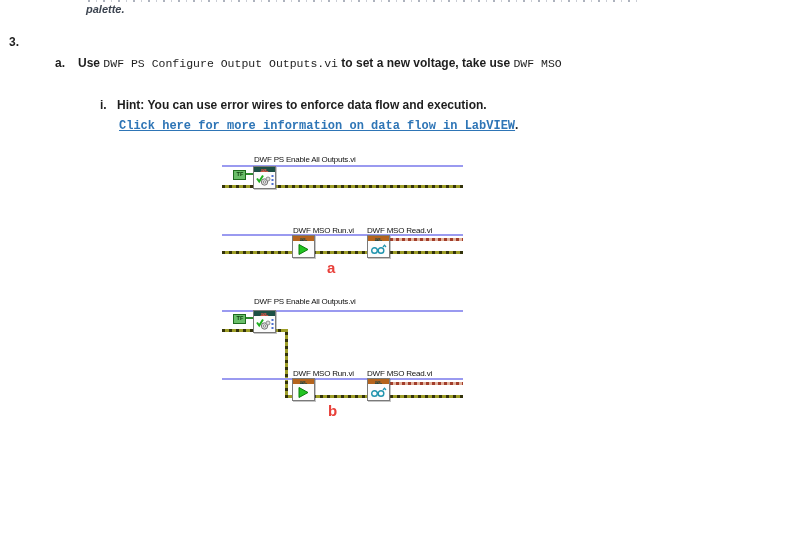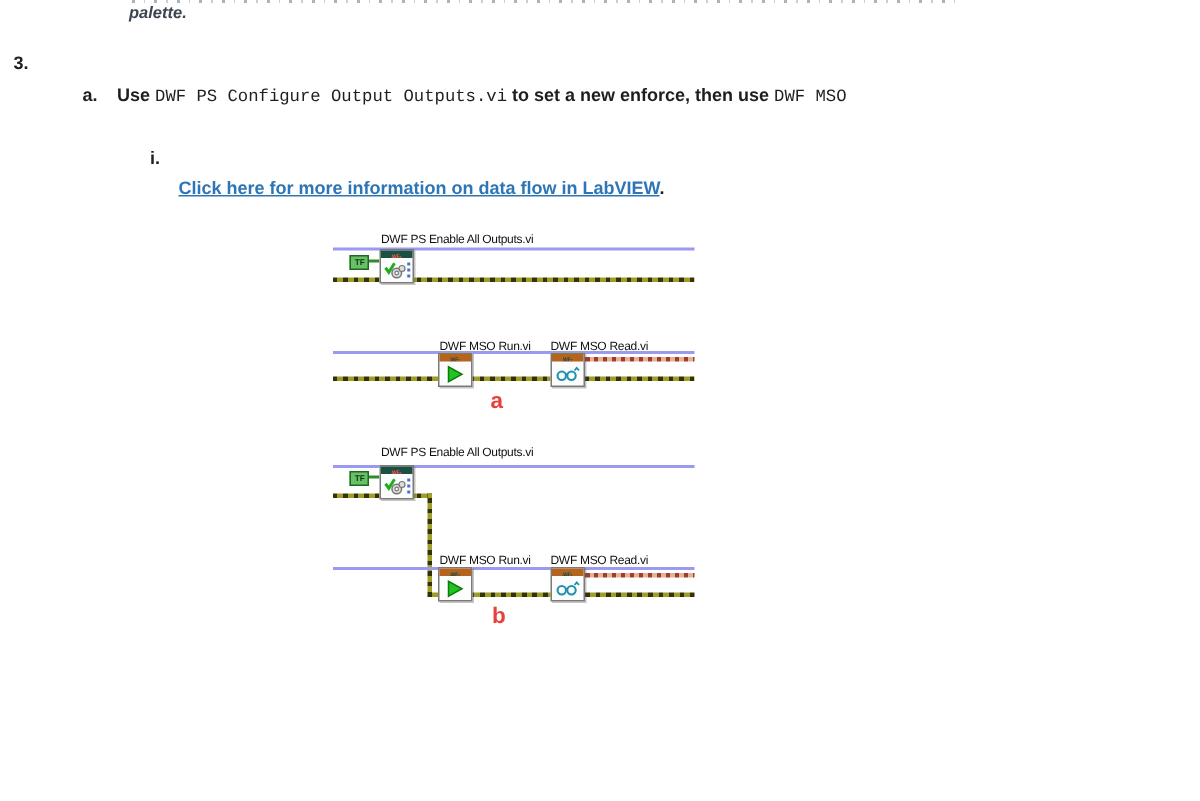--- a/index.html
+++ b/index.html
@@ -6,21 +6,21 @@
   .screen{position:relative;width:800px;height:534px;background:#ffffff;overflow:hidden;
           font-family:"Liberation Sans",sans-serif;}
 
   
   .tline{position:absolute;white-space:nowrap;font-size:12px;font-weight:600;color:#1e1e1e;}
   .mono{font-family:"Liberation Mono","DejaVu Sans Mono",monospace;font-size:11.5px;font-weight:400;color:#1f1f1f;}
   .caption{position:absolute;left:86px;top:3px;font-size:11px;font-style:italic;font-weight:600;color:#3c4450;}
   .cutline{position:absolute;left:88px;top:0;width:552px;height:2px;
            background:repeating-linear-gradient(90deg,rgba(105,115,135,.55) 0 2px,transparent 2px 8px,
            rgba(105,115,135,.35) 8px 9px,transparent 9px 15px);}
-  .hlink{color:#2e75b6;text-decoration:underline;cursor:pointer;}
+  .hlink{color:#2e75b6;text-decoration:underline;cursor:pointer;font-family:Liberation Mono, monospace;}
   .linksuffix{color:#1e1e1e;text-decoration:none;}
 
   
   .wire{position:absolute;z-index:1;}
   .wire-blue{height:2px;background:#9a9af0;}
   .wire-error-h{height:3px;background:repeating-linear-gradient(90deg,#33330a 0 3px,#9e9e28 3px 7px);}
   .wire-error-v{width:3px;background:repeating-linear-gradient(0deg,#33330a 0 3px,#9e9e28 3px 7px);}
   .wire-data{height:3px;background:repeating-linear-gradient(90deg,#a23d2a 0 3px,#e2b29c 3px 6px);}
   .wire-bool{height:2px;background:#2e8b2e;}
 
@@ -52,25 +52,26 @@
 <div class="screen">
 
   <div class="cutline"></div>
 
   <div class="caption">palette.</div>
 
   <div class="tline" style="left:9px;top:35px;">3.</div>
 
   <div class="tline" style="left:55px;top:56px;">a.</div>
   <div class="tline" style="left:78px;top:56px;">
-    <span>Use </span><span class="mono">DWF PS Configure Output Outputs.vi</span><span> to set a new enforce, then use </span><span class="mono">DWF MSO</span>
+    <span>Use </span><span class="mono">DWF PS Configure Output Outputs.vi</span><span> to set a new voltage, take use </span><span class="mono">DWF MSO</span>
   </div>
 
 
   <div class="tline" style="left:100px;top:98px;">i.</div>
+  <div class="tline" style="left:117px;top:98px;">Hint: You can use error wires to enforce data flow and execution.</div>
 
   <div class="tline" style="left:119px;top:118px;">
     <a class="hlink">Click here for more information on data flow in LabVIEW</a><span class="linksuffix">.</span>
   </div>
 
   <div class="vlabel" style="left:254px;top:155px;">DWF PS Enable All Outputs.vi</div>
   <div class="wire wire-blue" style="left:222px;top:165px;width:241px;"></div>
   <div class="wire wire-error-h" style="left:222px;top:185px;width:241px;"></div>
   <div class="wire wire-bool" style="left:245px;top:173px;width:8px;"></div>
   <div class="bool" style="left:233px;top:170px;"><span>TF</span></div>

